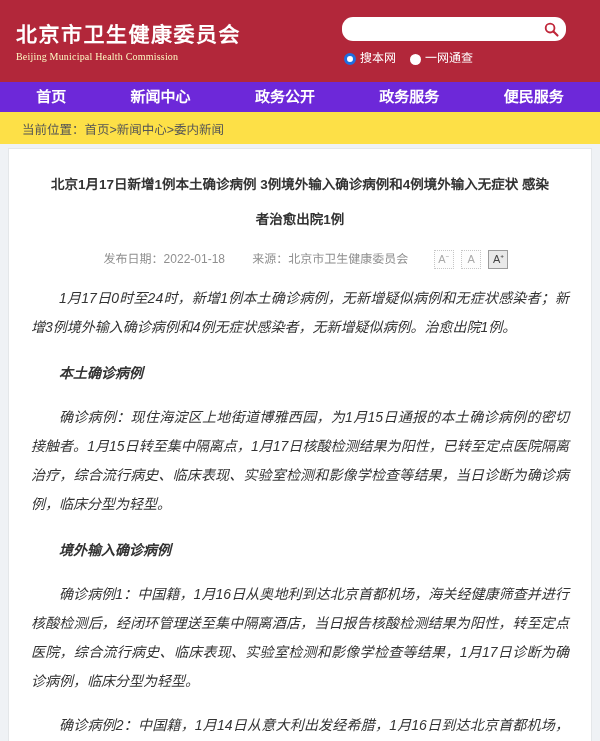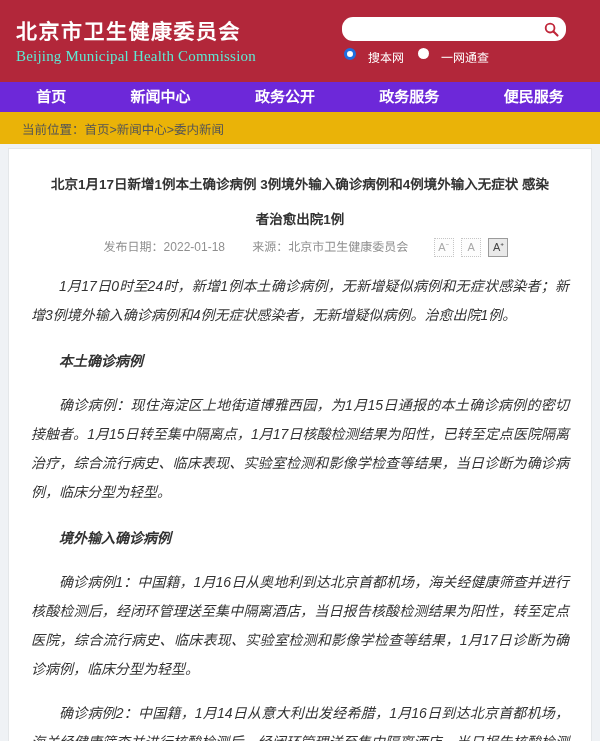--- a/index.html
+++ b/index.html
@@ -15,41 +15,41 @@
     height: 82px; background: #b2273a;
     display: flex; align-items: center; justify-content: space-between;
     padding: 0 34px 0 16px;
   }
   .logo { cursor: pointer; }
   .logo-cn {
     color: #fff; font-size: 21px; font-weight: bold; letter-spacing: 1.5px;
     line-height: 26px; margin-top: 2px;
   }
   .logo-en {
-    color: #5eead4; font-family: "Liberation Serif", serif;
-    font-size: 15px; margin-top: 3px; letter-spacing: 0.2px;
+    color: #fef9c3; font-family: "Liberation Serif", serif;
+    font-size: 10px; margin-top: 3px; letter-spacing: 0.2px;
   }
   .search-area { width: 224px; }
   .search-box {
     display: flex; align-items: center; background: #fff;
     border-radius: 11px; height: 24px; padding: 0 6px 0 10px;
   }
   .search-input {
     flex: 1; border: none; outline: none; background: transparent;
     font-size: 12px; color: #333; min-width: 0;
   }
   .search-btn {
     border: none; background: transparent; cursor: pointer;
     display: flex; align-items: center; padding: 0;
   }
   .search-options {
     display: flex; align-items: center; gap: 14px; margin-top: 7px; padding-left: 2px;
   }
   .radio-opt {
-    display: inline-flex; align-items: flex-start; gap: 12px;
+    display: inline-flex; align-items: flex-end; gap: 4px;
     color: #fff; font-size: 12px; cursor: pointer;
   }
   .radio-dot {
     width: 11px; height: 11px; border-radius: 50%;
     background: #fff; display: inline-block;
   }
   .radio-opt.selected .radio-dot {
     width: 12px; height: 12px;
     background: #fff; border: 3.5px solid #1e6ee0;
   }
@@ -61,41 +61,41 @@
     padding: 0 4px;
   }
   .nav-item {
     color: #fff; font-size: 15px; font-weight: bold;
     text-decoration: none; cursor: pointer; line-height: 30px;
   }
 
   
   .breadcrumb-bar {
     height: 32px; display: flex; align-items: center;
-    padding: 8px 22px; background: #eab308;
+    padding: 8px 22px; background: #fde047;
     font-size: 12.5px; color: #555;
   }
   .breadcrumb-bar span { cursor: pointer; }
 
   
   .card {
     display: block;
     margin: 4px 8px 0 8px; background: #fff;
     border: 1px solid #e4e7e9;
     padding: 14px 15px 30px 15px;
     min-height: 620px;
   }
   .title {
     font-size: 13.5px; font-weight: bold; color: #333;
     text-align: center; line-height: 35px;
     padding: 0 24px; margin-top: 4px;
   }
   .meta {
     text-align: center; font-size: 12px; color: #8f8f8f;
-    margin-bottom: 10px;
+    margin-top: 12px; margin-bottom: 10px;
   }
   .meta-item { margin: 0 12px; }
   .font-controls { margin-left: 6px; white-space: nowrap; }
   .fbtn {
     display: inline-block; width: 20px; height: 19px;
     border: 1px dotted #c6c6c6; background: #fdfdfd; color: #a9a9a9;
     font-size: 11px; line-height: 17px; text-align: center;
     cursor: pointer; margin-left: 4px; vertical-align: middle;
     font-family: "Liberation Sans", sans-serif;
   }

